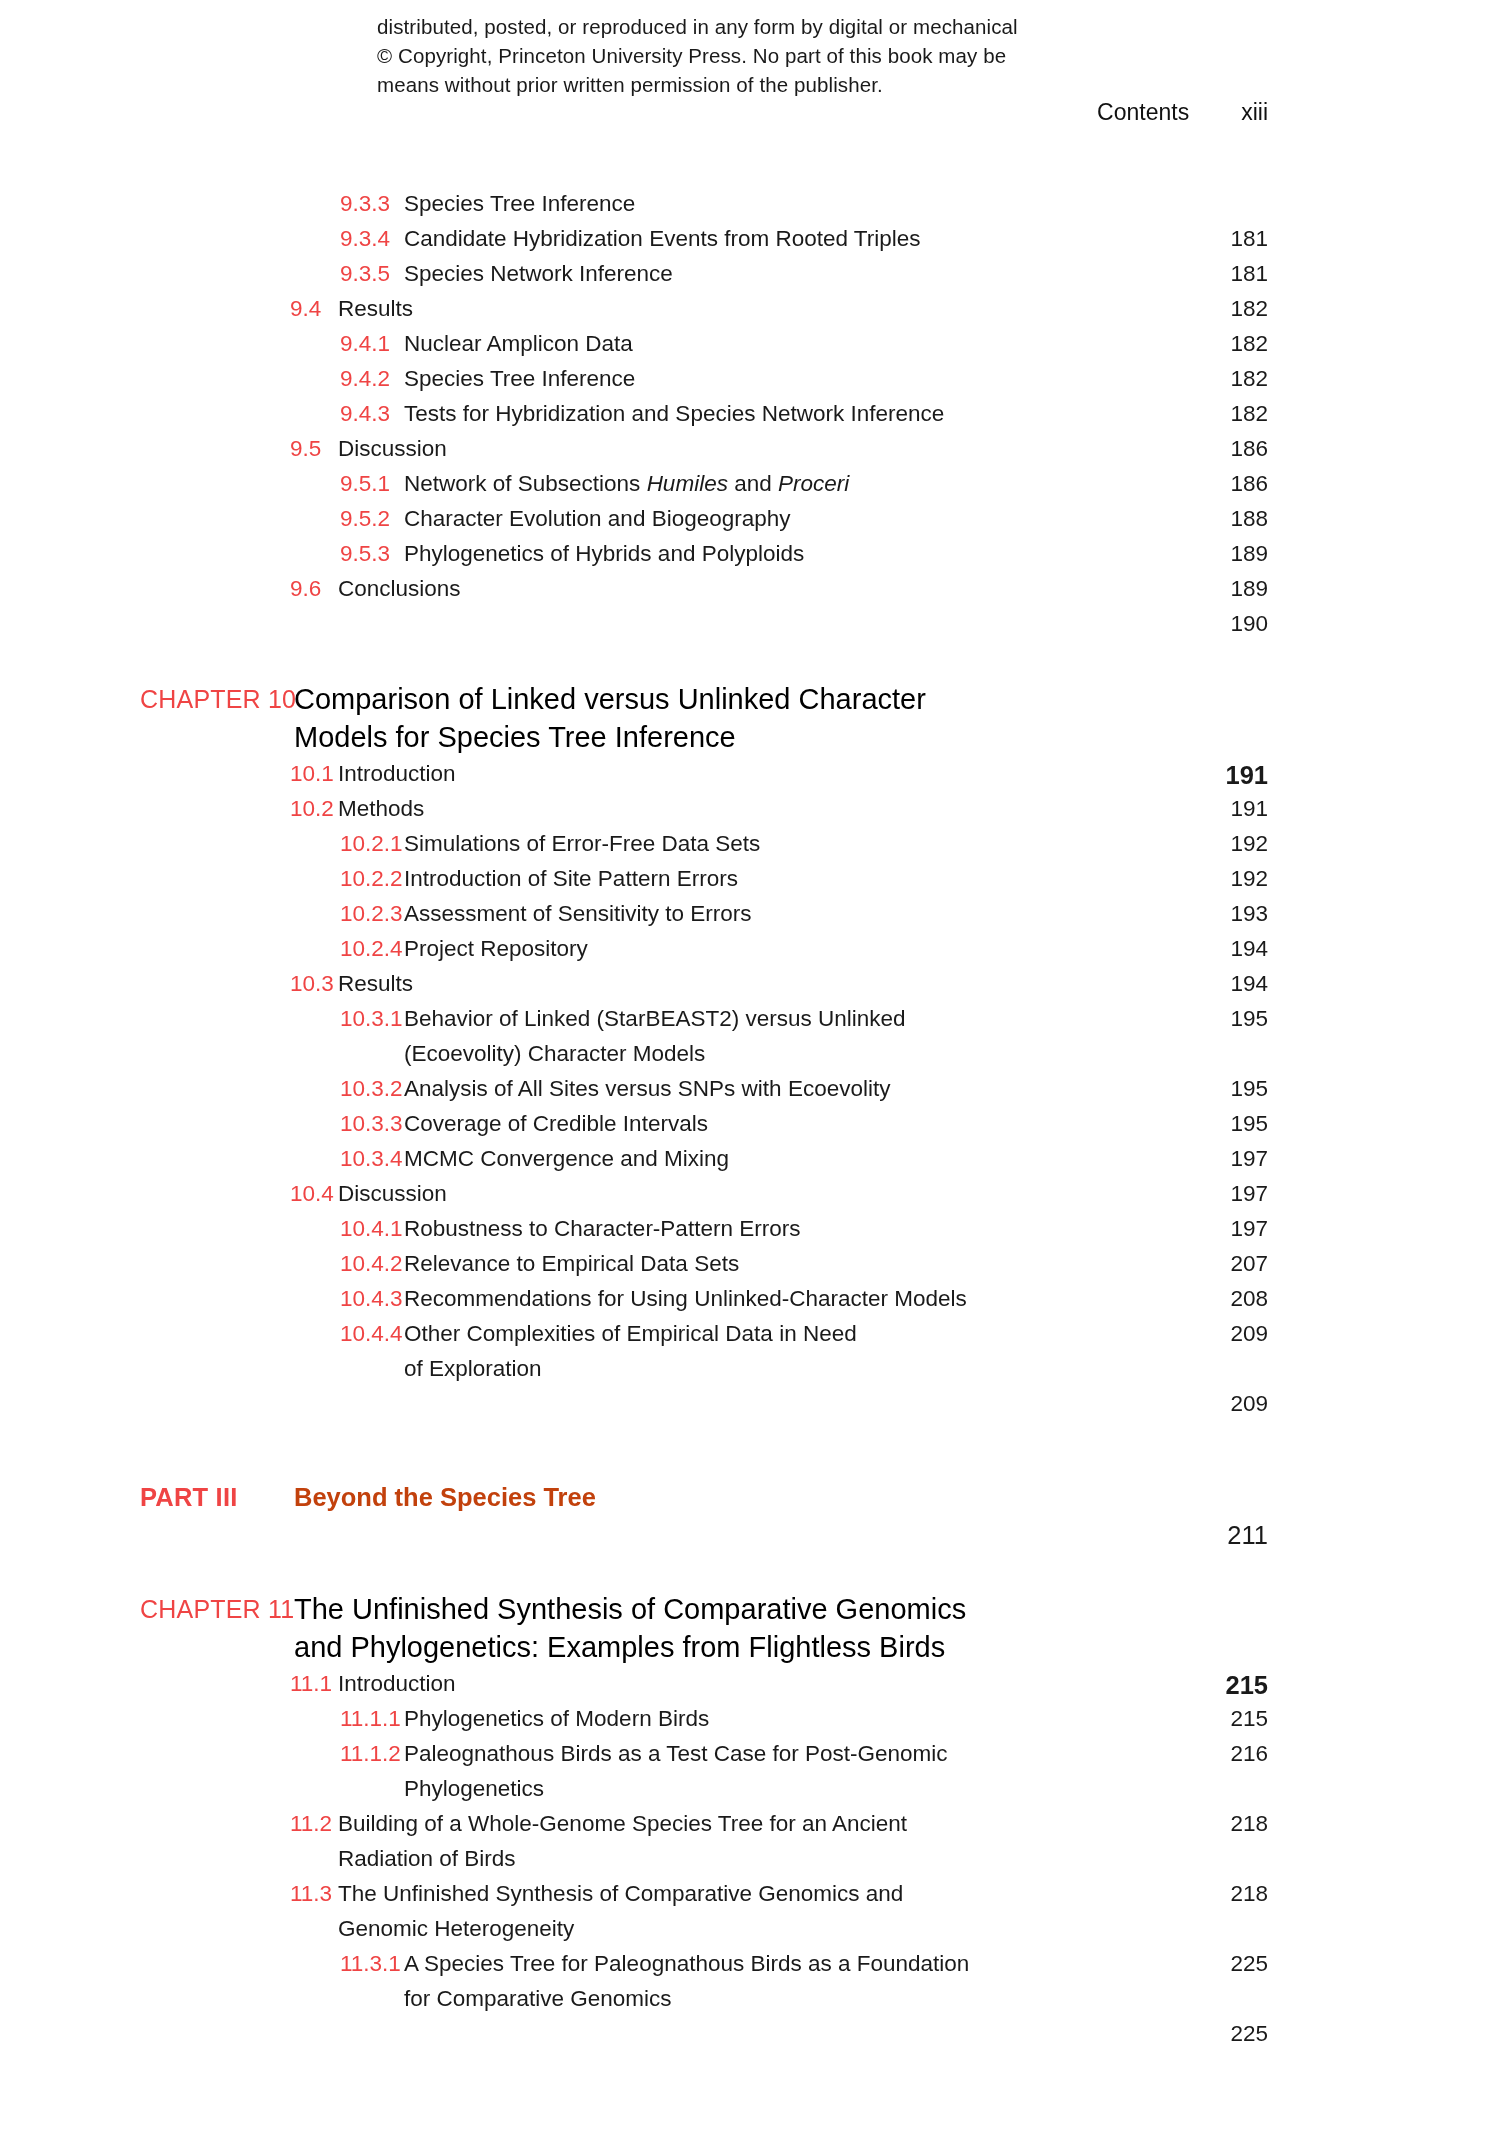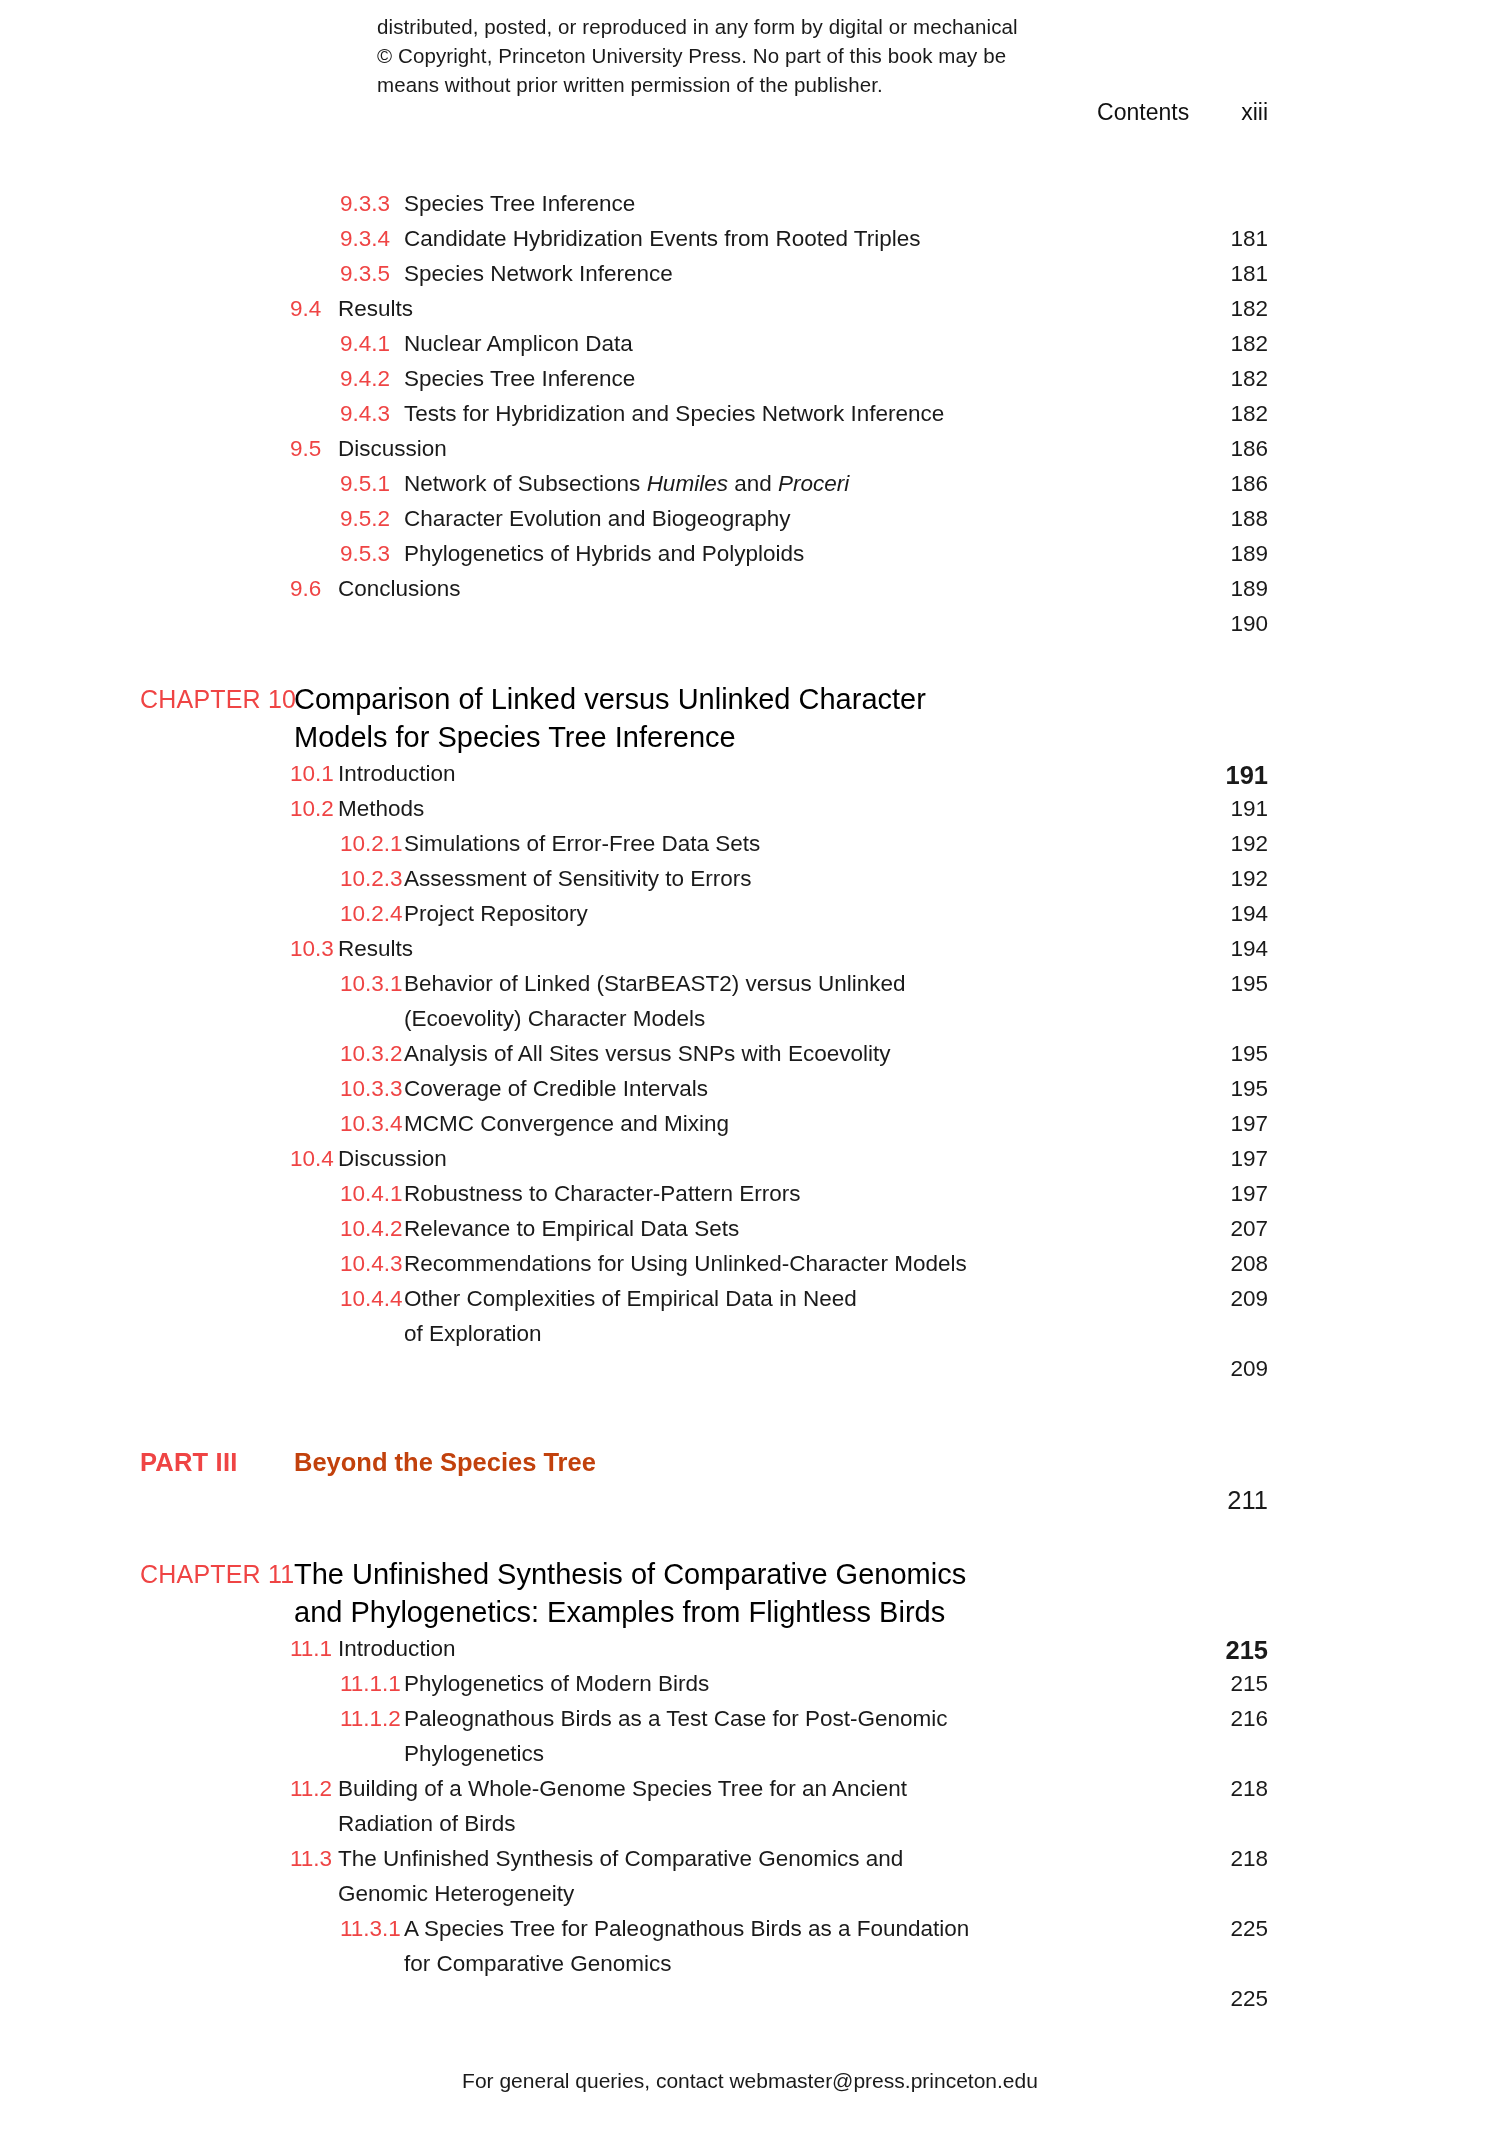--- a/index.html
+++ b/index.html
@@ -258,20 +258,25 @@
         <span class="num">10.2</span>
         <span class="txt">Methods</span>
         <span class="pg">192</span>
       </div>
       <div class="row lvl3">
         <span class="num">10.2.1</span>
         <span class="txt">Simulations of Error-Free Data Sets</span>
         <span class="pg">192</span>
       </div>
       <div class="row lvl3">
+        <span class="num">10.2.2</span>
+        <span class="txt">Introduction of Site Pattern Errors</span>
+        <span class="pg">193</span>
+      </div>
+      <div class="row lvl3">
         <span class="num">10.2.3</span>
         <span class="txt">Assessment of Sensitivity to Errors</span>
         <span class="pg">194</span>
       </div>
       <div class="row lvl3">
         <span class="num">10.2.4</span>
         <span class="txt">Project Repository</span>
         <span class="pg">194</span>
       </div>
       <div class="row lvl2">
@@ -389,15 +394,14 @@
         <span class="num">11.3.1</span>
         <span class="txt">A Species Tree for Paleognathous Birds as a Foundation</span>
         <span class="pg"></span>
       </div>
       <div class="row lvl3 cont">
         <span class="txt">for Comparative Genomics</span>
         <span class="pg">225</span>
       </div>
     </div>
 
-  <div class="footer">For general queries, contact webmaster@press.princeton.edu</div>
 
 </div>
 
 </body></html>

